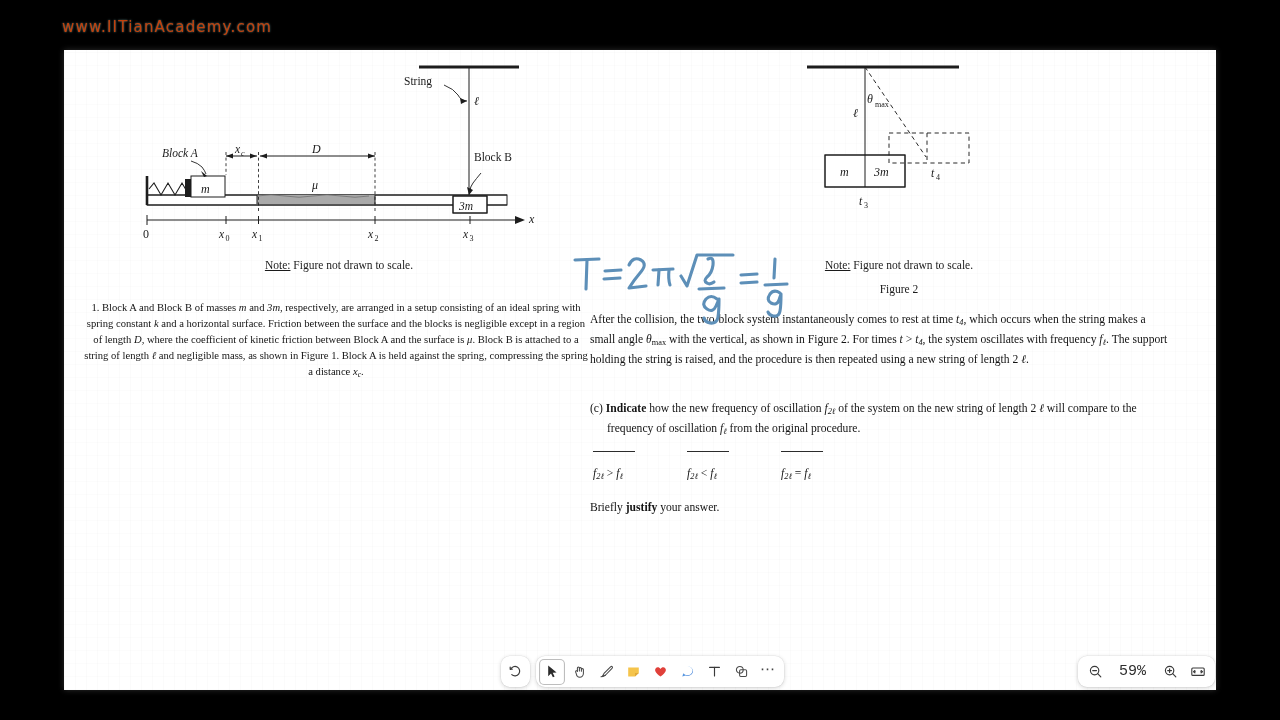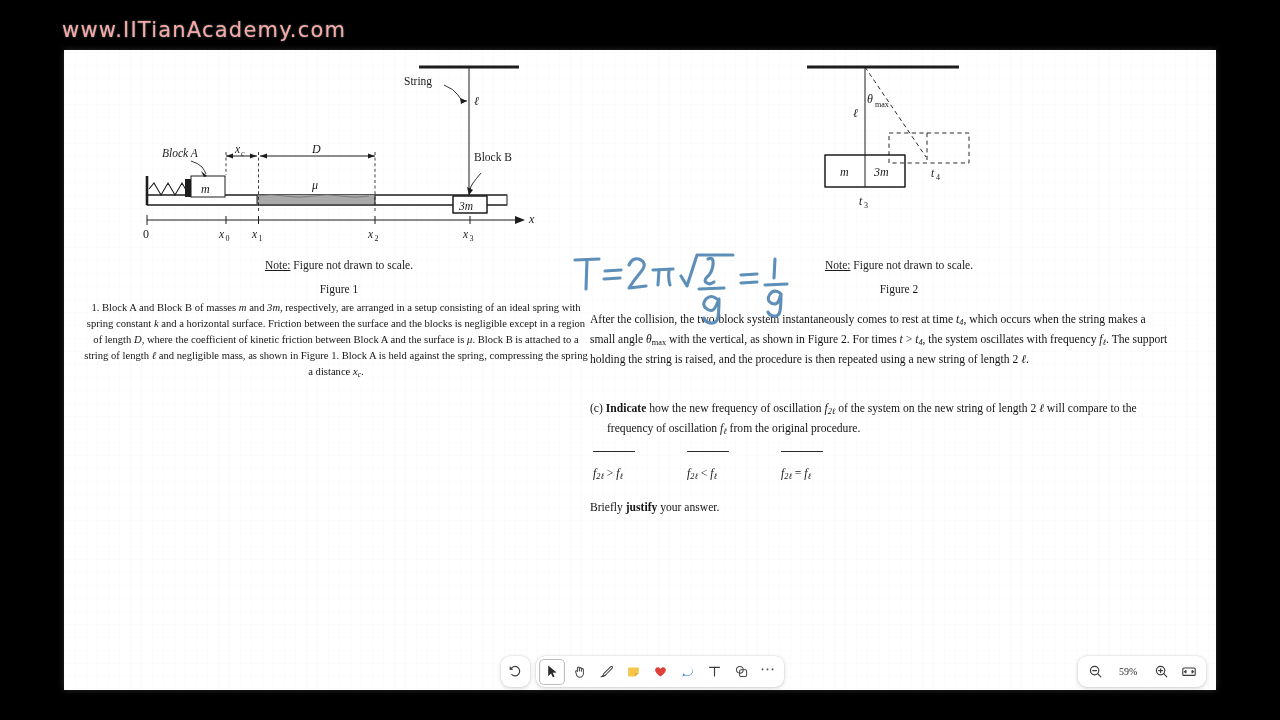--- a/index.html
+++ b/index.html
@@ -8,22 +8,22 @@
     background: #000;
     overflow: hidden;
     font-family: "Liberation Serif", serif;
   }
   #root { position: relative; width: 1280px; height: 720px; background: #000; }
 
   
   .watermark {
     position: absolute; left: 62px; top: 18px;
     font-family: "DejaVu Sans", sans-serif;
-    font-size: 21px; letter-spacing: 1.2px;
-    color: #fca5a5;
+    font-size: 15px; letter-spacing: 1.2px;
+    color: #c2410c;
     text-shadow: 0 0 2px rgba(180,255,250,.55);
     white-space: nowrap;
   }
 
   
   .page {
     position: absolute; left: 64px; top: 50px;
     width: 1152px; height: 640px;
     background: #ffffff;
     overflow: hidden;
@@ -96,22 +96,22 @@
   .tb-zoom { left: 1078px; top: 1px; padding: 0 4px; gap: 2px;}
 
   .tb-btn {
     width: 26px; height: 26px; border-radius: 6px;
     display: flex; align-items: center; justify-content: center;
     cursor: pointer; color: #3a3a3a;
   }
   .tb-btn.active { box-shadow: inset 0 0 0 1.1px #bdbdbd; border-radius: 5px; }
   .tb-btn svg { display:block; }
   .zoom-level {
-    font-family: Liberation Serif, serif;
-    font-size: 10px; color: #2f2f2f; padding: 0 9px; white-space: nowrap;
+    font-family: Liberation Mono, monospace;
+    font-size: 15px; color: #2f2f2f; padding: 0 9px; white-space: nowrap;
   }
   .dots { font-size: 15px; letter-spacing: 1px; color:#444; padding-bottom:5px;}
 </style>
 </head>
 <body>
 
 <div id="root">
 
   <div class="watermark">www.IITianAcademy.com</div>
 
@@ -197,21 +197,20 @@
           <text x="129.5" y="186" font-size="8">1</text>
           <text x="239" y="183" font-size="11.5" font-style="italic">x</text>
           <text x="245.5" y="186" font-size="8">2</text>
           <text x="334" y="183" font-size="11.5" font-style="italic">x</text>
           <text x="340.5" y="186" font-size="8">3</text>
         </g>
       </svg>
       <div class="cap" style="width:420px">
         <span class="note-u">Note:</span><span> Figure not drawn to scale.</span>
       </div>
-      <div class="cap figname" style="width:420px">Figure 1</div>
     </div>
 
     <div class="fig2">
       <svg width="240" height="200" viewBox="0 0 240 200">
         <g stroke="#1d1d1d" fill="none" stroke-width="1">
 
           <line x1="28" y1="12" x2="180" y2="12" stroke-width="3.2"></line>
 
           <line x1="86" y1="12" x2="86" y2="126"></line>
 

